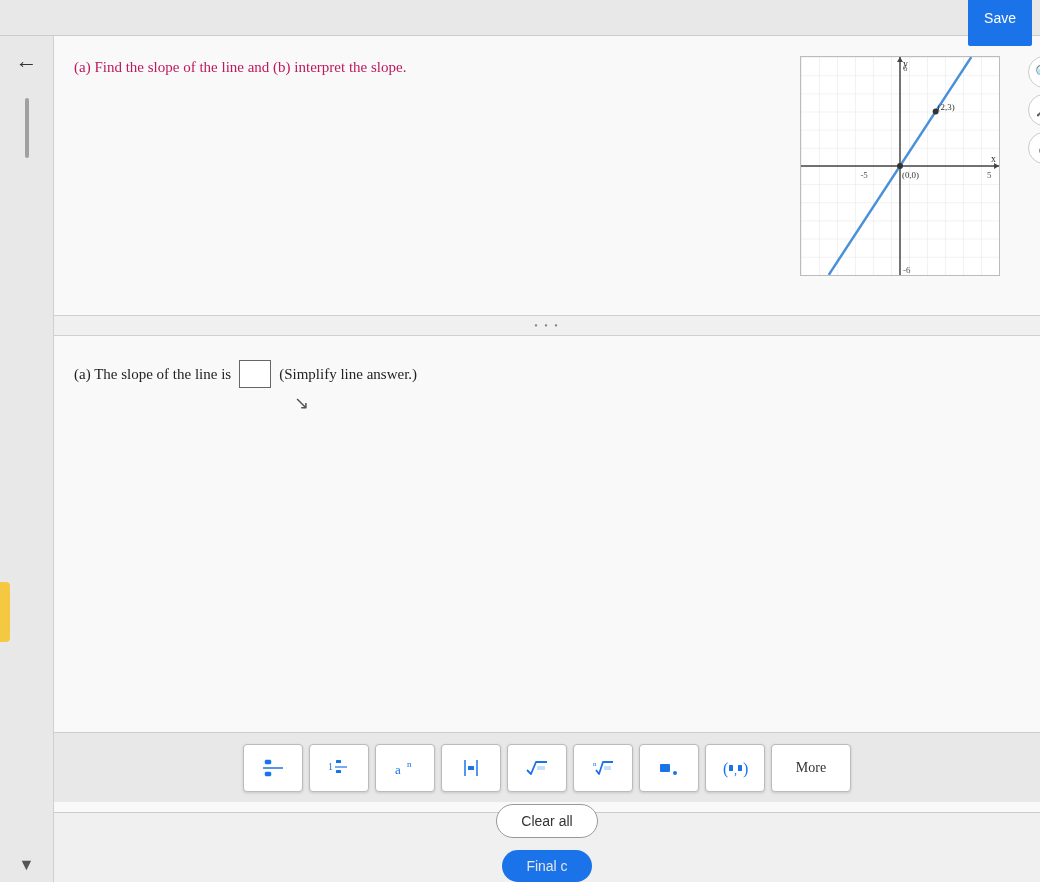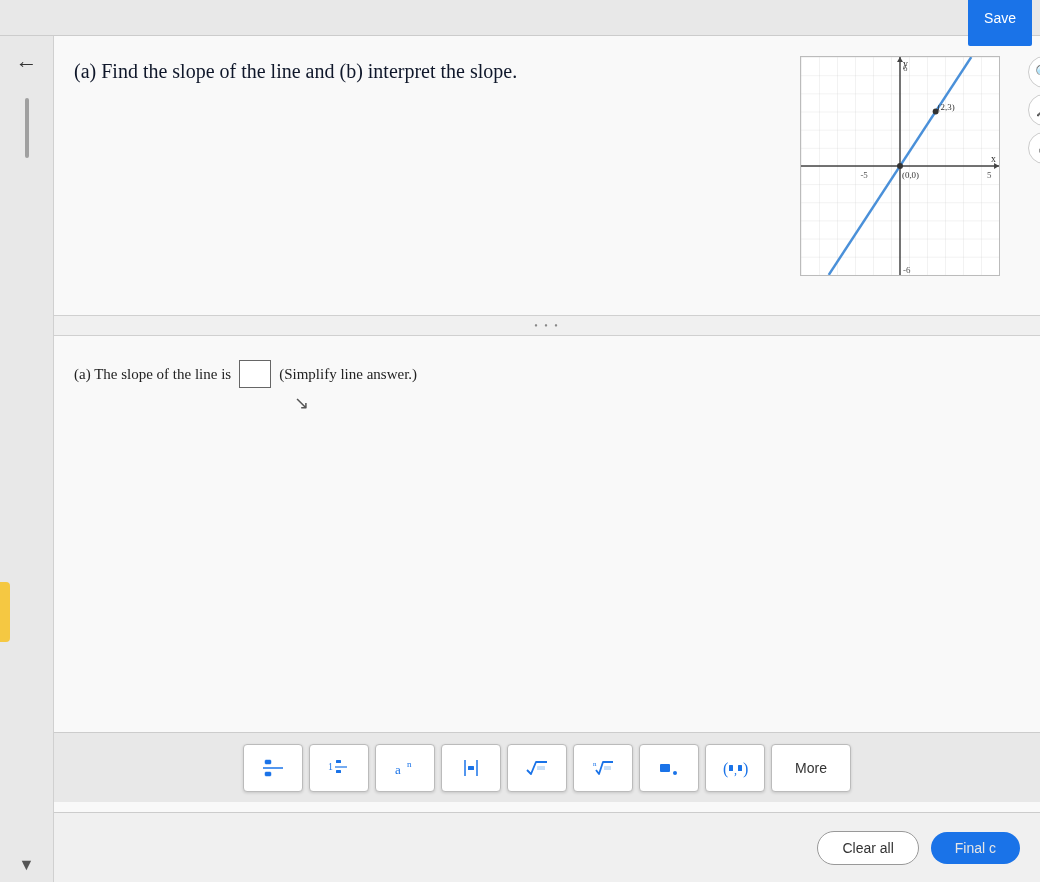--- a/index.html
+++ b/index.html
@@ -108,22 +108,22 @@
       min-height: 280px;
       position: relative;
     }
 
     .question-text-area {
       flex: 1;
       padding-right: 20px;
     }
 
     .question-label {
-      font-size: 20px;
-      color: #0f172a;
+      font-size: 15px;
+      color: #be185d;
       line-height: 1.5;
     }
 
     
     .graph-container {
       position: relative;
       width: 220px;
       flex-shrink: 0;
     }
 
@@ -250,22 +250,23 @@
     
     .bottom-bar {
       position: absolute;
       bottom: 0; left: 0; right: 0;
       height: 70px;
       background: #f0f0f0;
       border-top: 1px solid #ccc;
       display: flex;
       align-items: center;
       justify-content: flex-end;
-      padding: 16px 20px;
+      padding: 0 20px;
       gap: 12px;
+      flex-direction: column;
     }
 
     .clear-btn {
       background: white;
       border: 1px solid #999;
       border-radius: 20px;
       padding: 8px 24px;
       font-size: 14px;
       font-family: Arial, sans-serif;
       cursor: pointer;
@@ -431,21 +432,21 @@
         <svg viewBox="0 0 28 28" fill="none" xmlns="http://www.w3.org/2000/svg">
           <text x="2" y="20" font-size="16" fill="#1a73e8" font-family="Times New Roman">(</text>
           <rect x="8" y="11" width="4" height="6" fill="#1a73e8" rx="0.5"></rect>
           <text x="13" y="20" font-size="12" fill="#1a73e8" font-family="Times New Roman">,</text>
           <rect x="17" y="11" width="4" height="6" fill="#1a73e8" rx="0.5"></rect>
           <text x="22" y="20" font-size="16" fill="#1a73e8" font-family="Times New Roman">)</text>
         </svg>
       </button>
 
       <button class="math-btn math-btn-wide">
-        <span style="font-family: Liberation Sans, sans-serif; font-size: 14px; color: #333;">More</span>
+        <span style="font-family: Liberation Serif, serif; font-size: 14px; color: #333;">More</span>
       </button>
     </div>
 
     <div class="bottom-bar">
       <button class="clear-btn">Clear all</button>
       <button class="final-btn">Final c</button>
     </div>
 
   </div>
 </div>

